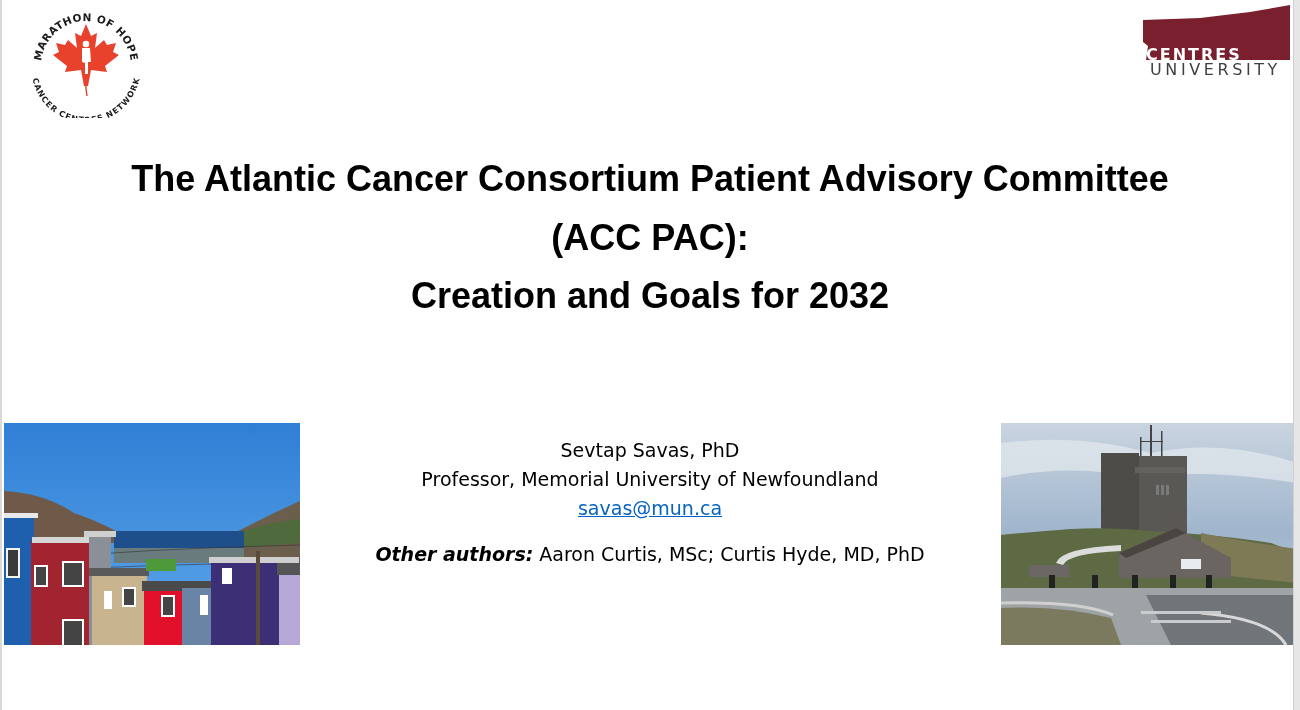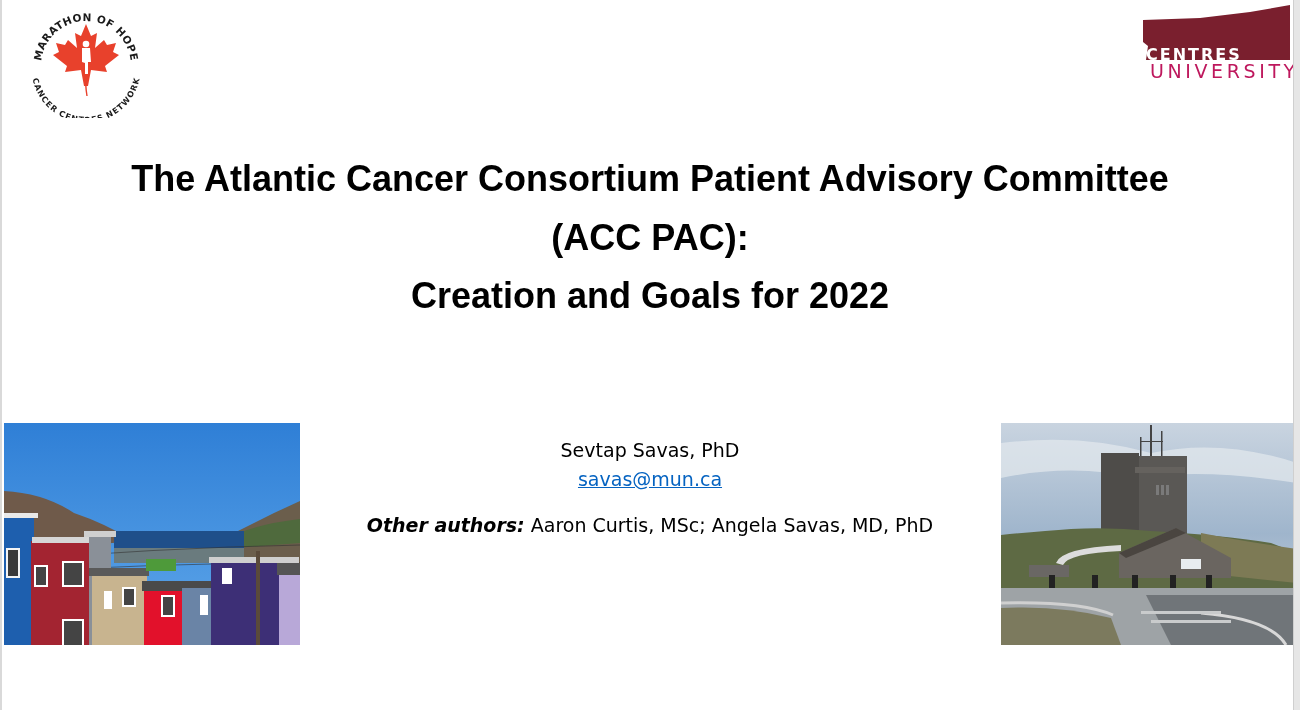--- a/index.html
+++ b/index.html
@@ -7,21 +7,21 @@
          font-family:"Liberation Sans", sans-serif; }
   .slide { position:absolute; left:0; top:0; width:1294px; height:710px; background:#fff;
            border-left:2px solid #d9d9d9; box-sizing:border-box; }
   .right-edge { position:absolute; right:0; top:0; width:6px; height:710px; background:#e6e6e6;
                 border-left:1px solid #cfcfcf; }
   .logo-mh { position:absolute; left:25px; top:6px; width:118px; height:112px; }
   .logo-mun { position:absolute; left:1138px; top:2px; width:152px; height:76px; }
   .mun-word1 { position:absolute; left:6px; top:43px; font-family:"DejaVu Sans", sans-serif; font-weight:bold;
                font-size:16px; color:#ffffff; letter-spacing:2px; }
   .mun-word2 { position:absolute; left:10px; top:58px; font-family:"DejaVu Sans", sans-serif;
-               font-size:19px; color:#be185d; letter-spacing:3.6px; }
+               font-size:16px; color:#404040; letter-spacing:3.6px; }
   .title { position:absolute; left:0; width:1296px; text-align:center; font-family:"Liberation Sans", sans-serif;
            font-weight:bold; font-size:36px; color:#000; }
   .t1 { top:158px; }
   .t2 { top:217px; }
   .t3 { top:275px; }
   .authors { position:absolute; left:350px; width:596px; top:436px; text-align:center;
              font-family:"DejaVu Sans", sans-serif; font-size:19px; color:#000; line-height:29px; }
   .authors a { color:#0563c1; text-decoration:underline;text-align:center; }
   .authors .gap { height:17px; }
   .authors b { font-weight:bold;font-style:italic; }
@@ -57,21 +57,21 @@
   <div class="logo-mun">
     <svg width="152" height="76" viewBox="0 0 152 76" style="position:absolute;left:0;top:0;">
       <path fill="#7a1f2e" d="M3 18 L60 16 L110 10 L150 3 L150 58 L6 58 L8 44 L3 40 Z"></path>
     </svg>
     <span class="mun-word1">CENTRES</span>
     <span class="mun-word2">UNIVERSITY</span>
   </div>
 
   <div class="title t1">The Atlantic Cancer Consortium Patient Advisory Committee</div>
   <div class="title t2">(ACC PAC):</div>
-  <div class="title t3">Creation and Goals for 2022</div>
+  <div class="title t3">Creation and Goals for 2032</div>
 
   <div class="photo-left">
     <svg width="296" height="222" viewBox="0 0 296 222">
       <defs>
         <linearGradient id="skyL" x1="0" y1="0" x2="0" y2="1">
           <stop offset="0" stop-color="#2f7fd6"></stop>
           <stop offset="1" stop-color="#5fa7ea"></stop>
         </linearGradient>
       </defs>
       <rect width="296" height="222" fill="url(#skyL)"></rect>
@@ -125,23 +125,24 @@
 
       <rect x="252" y="128" width="4" height="94" fill="#5a4a3a"></rect>
 
       <rect x="275" y="150" width="21" height="72" fill="#b8a8d8"></rect>
       <rect x="273" y="140" width="23" height="12" fill="#555"></rect>
     </svg>
   </div>
 
   <div class="authors">
     <div>Sevtap Savas, PhD</div>
+    <div>Professor, Memorial University of Newfoundland</div>
     <div><a href="savas@mun.ca">savas@mun.ca</a></div>
     <div class="gap"></div>
-    <div><b>Other authors:</b><span> Aaron Curtis, MSc; Angela Savas, MD, PhD</span></div>
+    <div><b>Other authors:</b><span> Aaron Curtis, MSc; Curtis Hyde, MD, PhD</span></div>
   </div>
 
   <div class="photo-right">
     <svg width="296" height="222" viewBox="0 0 296 222">
       <defs>
         <linearGradient id="skyR" x1="0" y1="0" x2="0" y2="1">
           <stop offset="0" stop-color="#c9d4e0"></stop>
           <stop offset="0.5" stop-color="#9fb5cc"></stop>
           <stop offset="1" stop-color="#d8dee4"></stop>
         </linearGradient>

